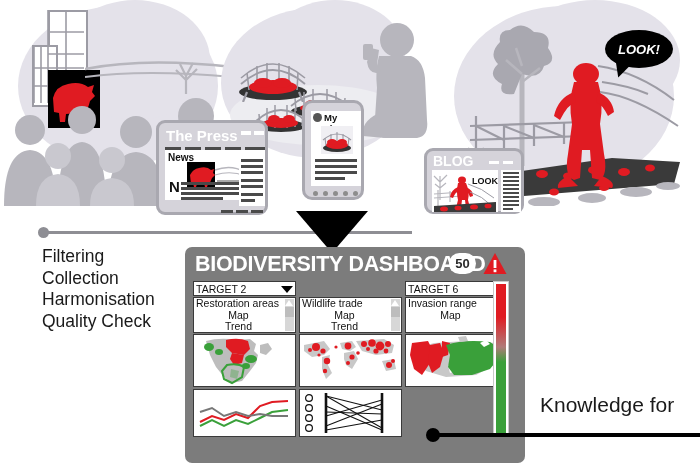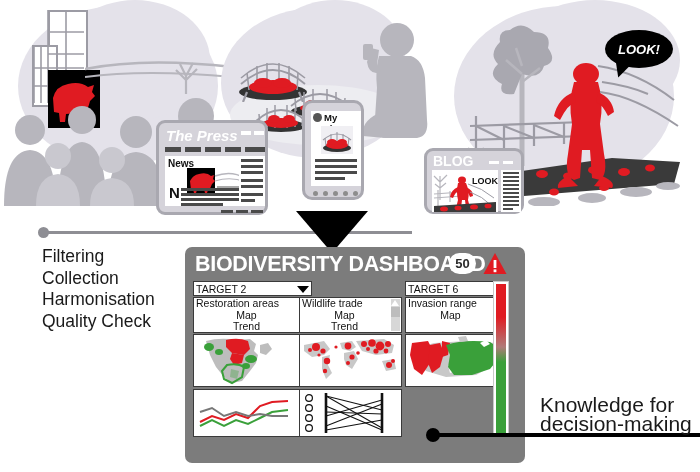--- a/index.html
+++ b/index.html
@@ -15,21 +15,21 @@
   #scene-mid{left:215px;top:0;width:230px;height:215px;}
   #scene-right{left:440px;top:0;width:260px;height:215px;}
 
   .billboard-panel{position:absolute;background:#ffffff;border:2px solid #9c9ba4;}
   .billboard-black{position:absolute;background:#000000;}
 
   
   .card{position:absolute;background:#d5d3da;border:3px solid #a9a8b0;border-radius:9px;
         box-sizing:border-box;}
   .card-inner{position:absolute;background:#ffffff;}
-  .hdr-txt{position:absolute;color:#ffffff;font-weight:bold;font-style:italic;}
+  .hdr-txt{position:absolute;color:#ffffff;font-weight:bold;}
   .bar{position:absolute;background:#4a4a4a;}
 
   
   #process-list{left:42px;top:246px;font-size:17.5px;line-height:21.5px;color:#1a1a1a;}
   #process-list div{white-space:nowrap;}
 
   #left-connector{left:42px;top:231px;width:370px;height:3px;background:#8e8e94;}
   #left-connector-dot{left:38px;top:227px;width:11px;height:11px;border-radius:50%;
         background:#8e8e94;}
 
@@ -276,21 +276,21 @@
   <div class="hdr-txt" style="left:7px;top:4px;font-size:15px;">The Press</div>
   <div class="bar" style="left:82px;top:8px;width:10px;height:4px;background:#ffffff;"></div>
   <div class="bar" style="left:95px;top:8px;width:10px;height:4px;background:#ffffff;"></div>
   <div class="abs" style="left:6px;top:24px;width:100px;height:5px;">
     <div class="bar" style="left:0;top:0;width:16px;height:5px;"></div>
     <div class="bar" style="left:20px;top:0;width:16px;height:5px;"></div>
     <div class="bar" style="left:40px;top:0;width:16px;height:5px;"></div>
     <div class="bar" style="left:60px;top:0;width:16px;height:5px;"></div>
     <div class="bar" style="left:80px;top:0;width:20px;height:5px;"></div>
   </div>
-  <div class="card-inner" style="left:6px;top:33px;width:100px;height:50px;">
+  <div class="card-inner" style="left:6px;top:27px;width:100px;height:50px;">
     <div class="abs" style="left:3px;top:2px;font-size:10px;font-weight:bold;color:#111;">News</div>
     <svg class="abs" style="left:22px;top:12px;" width="60" height="26">
       <rect x="0" y="0" width="28" height="26" fill="#000"></rect>
       <path d="M4 22 L3 13 Q6 7 12 6 Q20 4 24 8 L27 7 L26 11 L28 13 L25 16 Q24 20 21 22
                L20 25 L18 25 L17 21 L10 22 L9 25 L7 25 L6 21 Z" fill="#e01b22"></path>
       <path d="M28 8 Q44 2 58 10" stroke="#b7b6bd" stroke-width="1.5" fill="none"></path>
       <path d="M28 13 Q44 8 58 14" stroke="#b7b6bd" stroke-width="1.2" fill="none"></path>
       <g stroke="#555" stroke-width="1" fill="none">
         <line x1="30" y1="19" x2="58" y2="19"></line>
           <line x1="30" y1="22" x2="58" y2="22"></line>
@@ -409,21 +409,21 @@
 
 <div class="abs" id="dashboard">
   <div id="dash-title">BIODIVERSITY DASHBOARD</div>
   <div id="badge-50">50</div>
   <svg id="warn" class="abs" viewBox="0 0 24 23">
     <path d="M12 1 L23.5 22 L0.5 22 Z" fill="#e01b22"></path>
     <rect x="10.6" y="8" width="2.8" height="8" fill="#ffffff"></rect>
     <rect x="10.6" y="17.4" width="2.8" height="2.8" fill="#ffffff"></rect>
   </svg>
 
-  <div class="panel" style="left:8px;padding-left:16px;">
+  <div class="panel" style="left:8px;">
     <div class="select">
       <span class="lbl">TARGET 2</span>
       <span class="caret"></span>
     </div>
     <div class="listbox">
       <div class="opt l">Restoration areas</div>
       <div class="opt r">Map</div>
       <div class="opt r">Trend</div>
       <div class="lb-scroll">
         <div class="up"></div>
@@ -552,14 +552,13 @@
 
   <div id="legend">
     <div id="legend-fill"></div>
   </div>
 </div>
 
 <div class="abs" id="right-connector"></div>
 <div class="abs" id="right-connector-dot"></div>
 <div class="abs" id="knowledge-text">
   <div>Knowledge for</div>
-  <div>decision-making</div>
 </div>
 
 </body></html>

